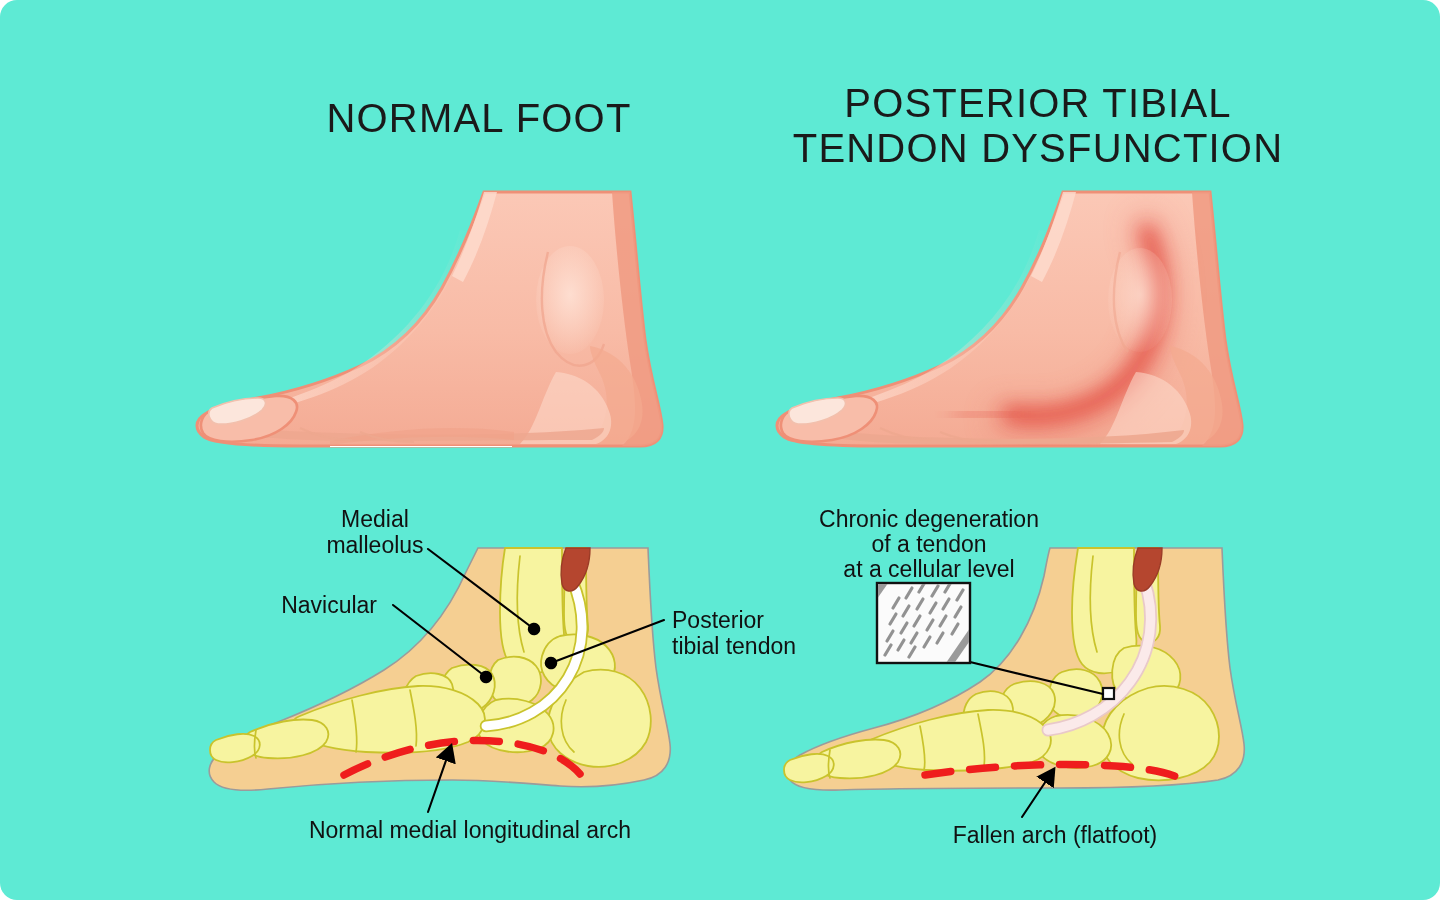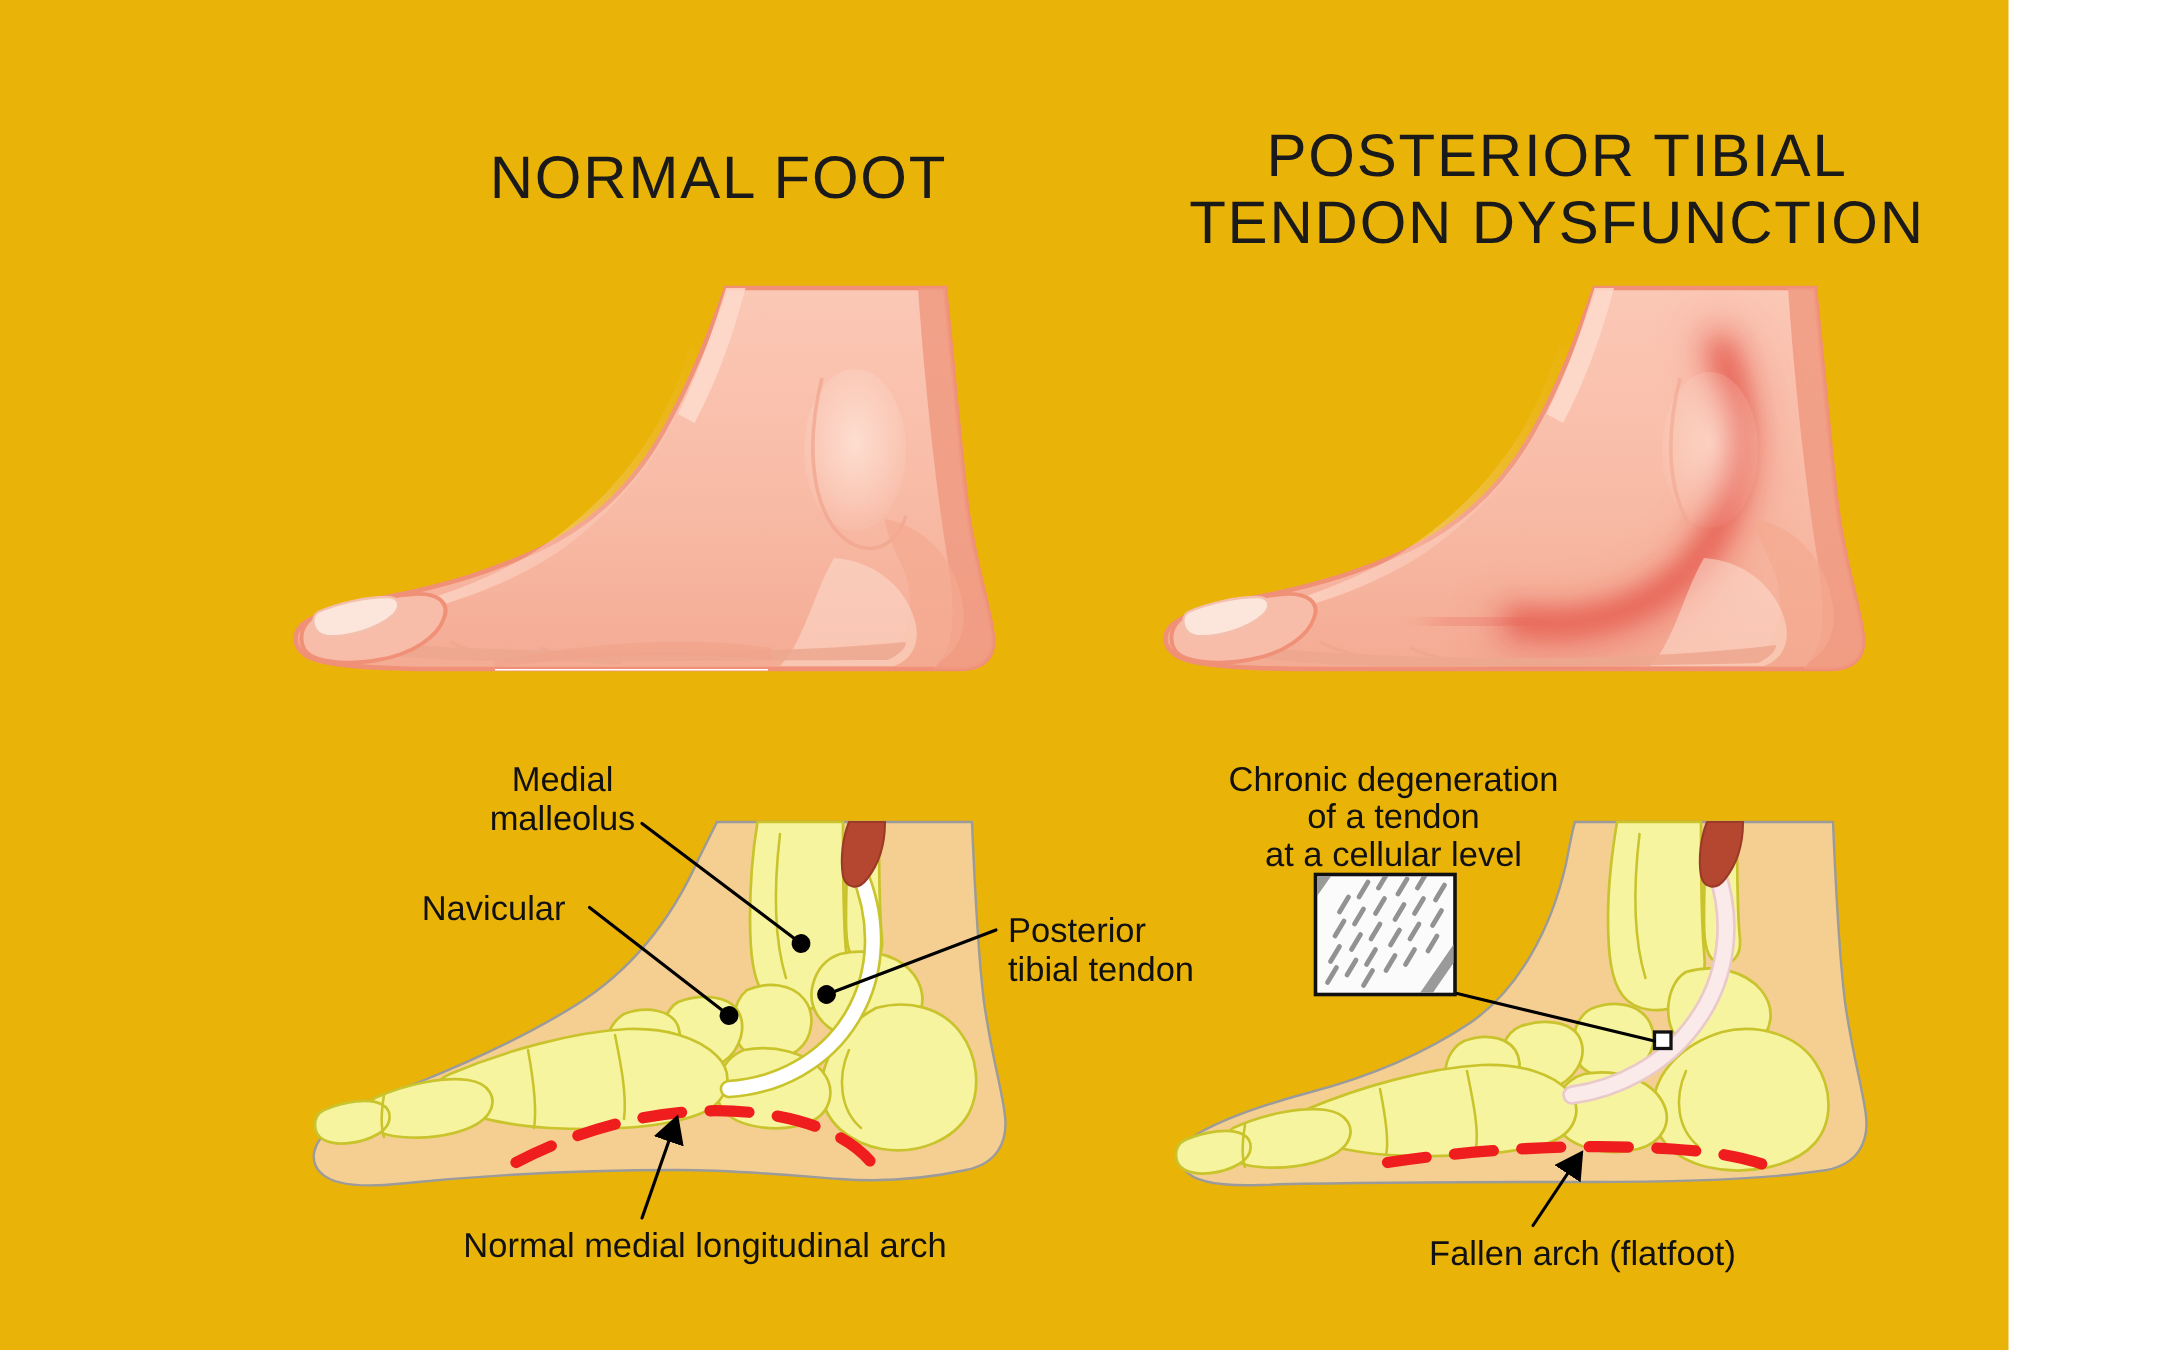--- a/index.html
+++ b/index.html
@@ -1,18 +1,18 @@
 <!DOCTYPE html>
 <html><head>
 <meta charset="utf-8">
 <style>
   html,body{margin:0;padding:0;background:#ffffff;}
   body{width:1440px;height:900px;overflow:hidden;
        font-family:"Liberation Sans","DejaVu Sans",sans-serif;color:#1a1a1a;}
-  #stage{position:relative;width:1339px;height:900px;background:#eab308;}
+  #stage{position:relative;width:1440px;height:900px;background:#5eead4;border-radius:17px;}
   svg.layer{position:absolute;left:0;top:0;width:1440px;height:900px;}
   .ttl{font-family:"Liberation Sans",sans-serif;font-weight:300;font-size:40px;
        fill:#1a1a1a;letter-spacing:1.2px;text-anchor:middle;}
   .lbl{font-family:"Liberation Sans",sans-serif;font-size:23px;fill:#111;}
   .lbl-c{text-anchor:middle;}
   .lbl-e{text-anchor:end;}
   .leader{stroke:#000;stroke-width:2.1;fill:none;stroke-linecap:round;}
   .skin-out{stroke:#9b9b9b;stroke-width:1.6;}
   .bone{fill:#f7f4a0;stroke:#c9c32c;stroke-width:1.8;stroke-linejoin:round;}
   .bone-l{fill:none;stroke:#c9c32c;stroke-width:1.7;stroke-linecap:round;}

